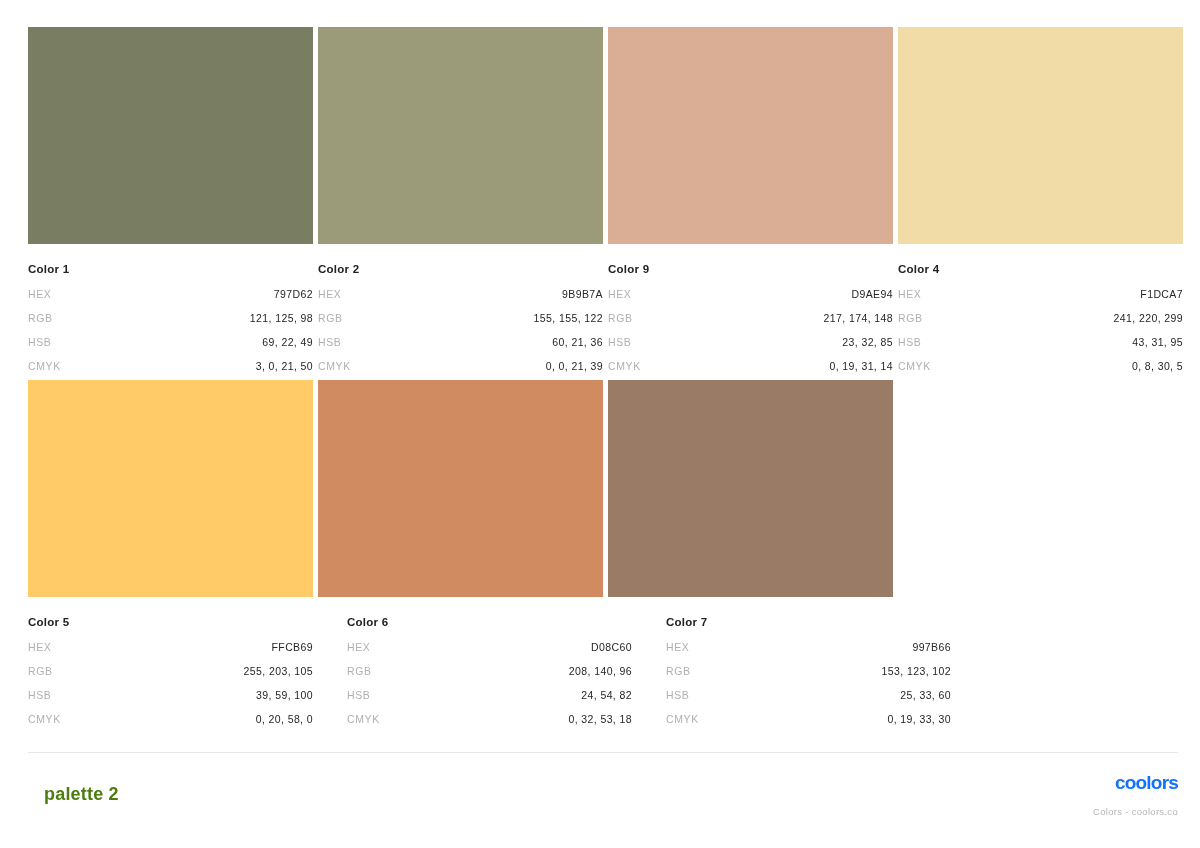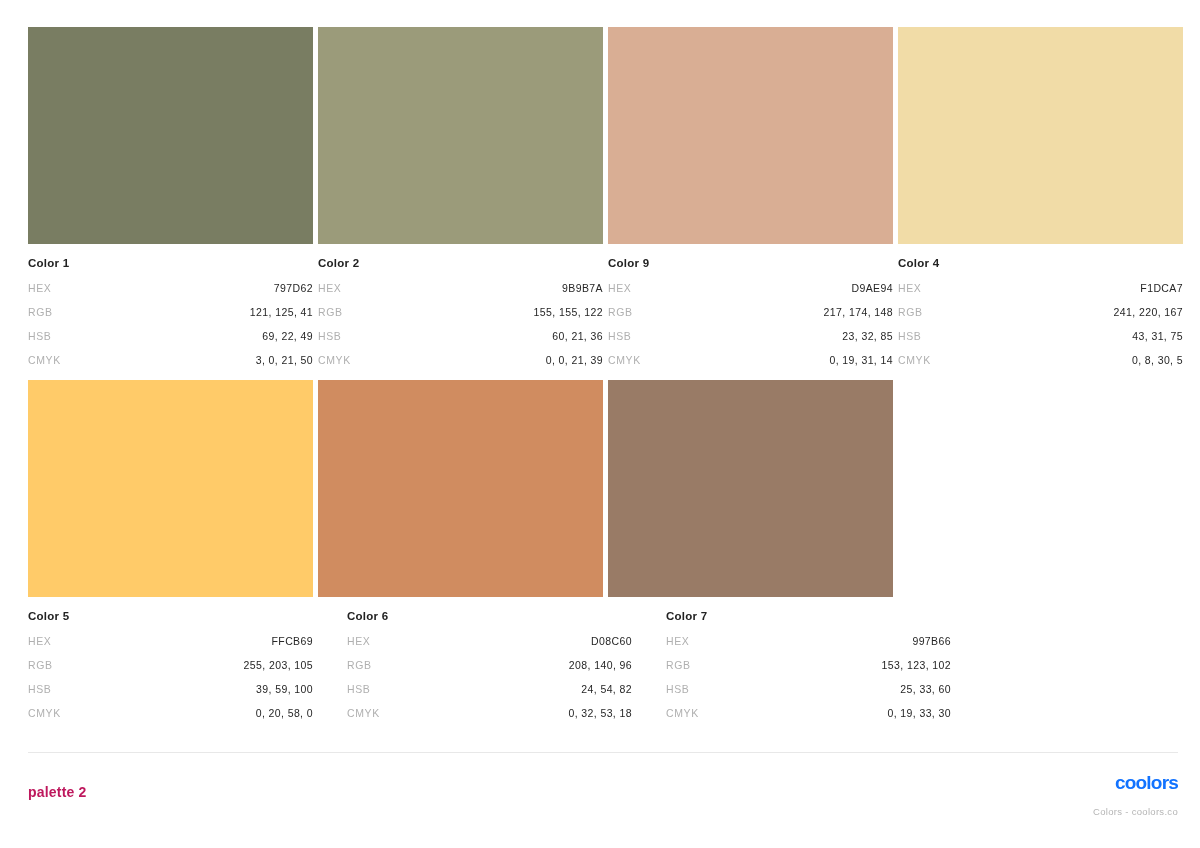--- a/index.html
+++ b/index.html
@@ -56,21 +56,21 @@
     height: 100%;
   }
   .swatch.empty {
     background: transparent;
   }
 
   
   .info-cell {
     width: 285px;
     flex: 0 0 285px;
-    padding-top: 12px;
+    padding-top: 18px;
     box-sizing: border-box;
   }
   .info-cell.empty {
     background: transparent;
   }
 
   .color-title {
     font-size: 11.5px;
     font-weight: bold;
     color: #222222;
@@ -112,25 +112,25 @@
   .footer {
     position: absolute;
     left: 28px;
     top: 772px;
     width: 1150px;
     height: 56px;
   }
 
   .footer-title {
     position: absolute;
-    left: 0;
+    left: 16px;
     top: 12px;
-    font-size: 14px;
+    font-size: 18px;
     font-weight: bold;
-    color: #be185d;
+    color: #4d7c0f;
     letter-spacing: 0.2px;
   }
 
   .brand {
     position: absolute;
     right: 0;
     top: 0;
     text-align: right;
     width: 300px;
   }
@@ -175,21 +175,21 @@
     <div class="palette-row row-info">
 
       <div class="info-cell">
         <div class="color-title">Color 1</div>
         <div class="info-line">
           <span class="info-key">HEX</span>
           <span class="info-val">797D62</span>
         </div>
         <div class="info-line">
           <span class="info-key">RGB</span>
-          <span class="info-val">121, 125, 41</span>
+          <span class="info-val">121, 125, 98</span>
         </div>
         <div class="info-line">
           <span class="info-key">HSB</span>
           <span class="info-val">69, 22, 49</span>
         </div>
         <div class="info-line">
           <span class="info-key">CMYK</span>
           <span class="info-val">3, 0, 21, 50</span>
         </div>
       </div>
@@ -235,25 +235,25 @@
       </div>
 
       <div class="info-cell">
         <div class="color-title">Color 4</div>
         <div class="info-line">
           <span class="info-key">HEX</span>
           <span class="info-val">F1DCA7</span>
         </div>
         <div class="info-line">
           <span class="info-key">RGB</span>
-          <span class="info-val">241, 220, 167</span>
-        </div>
-        <div class="info-line">
-          <span class="info-key">HSB</span>
-          <span class="info-val">43, 31, 75</span>
+          <span class="info-val">241, 220, 299</span>
+        </div>
+        <div class="info-line">
+          <span class="info-key">HSB</span>
+          <span class="info-val">43, 31, 95</span>
         </div>
         <div class="info-line">
           <span class="info-key">CMYK</span>
           <span class="info-val">0, 8, 30, 5</span>
         </div>
       </div>
 
     </div>
 
     <div class="palette-row row-swatches">

